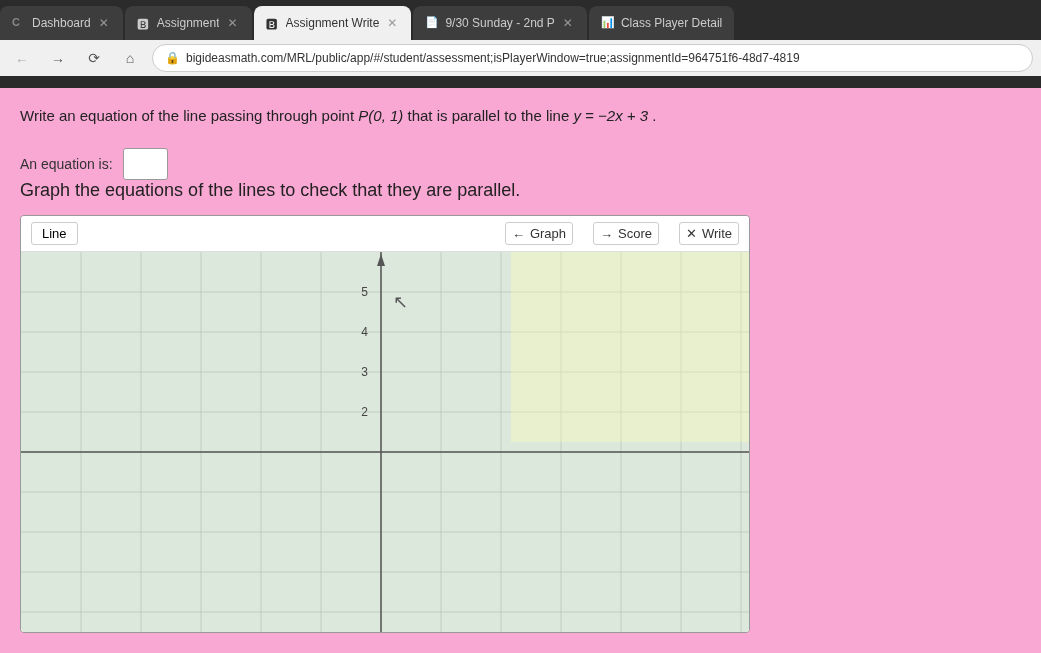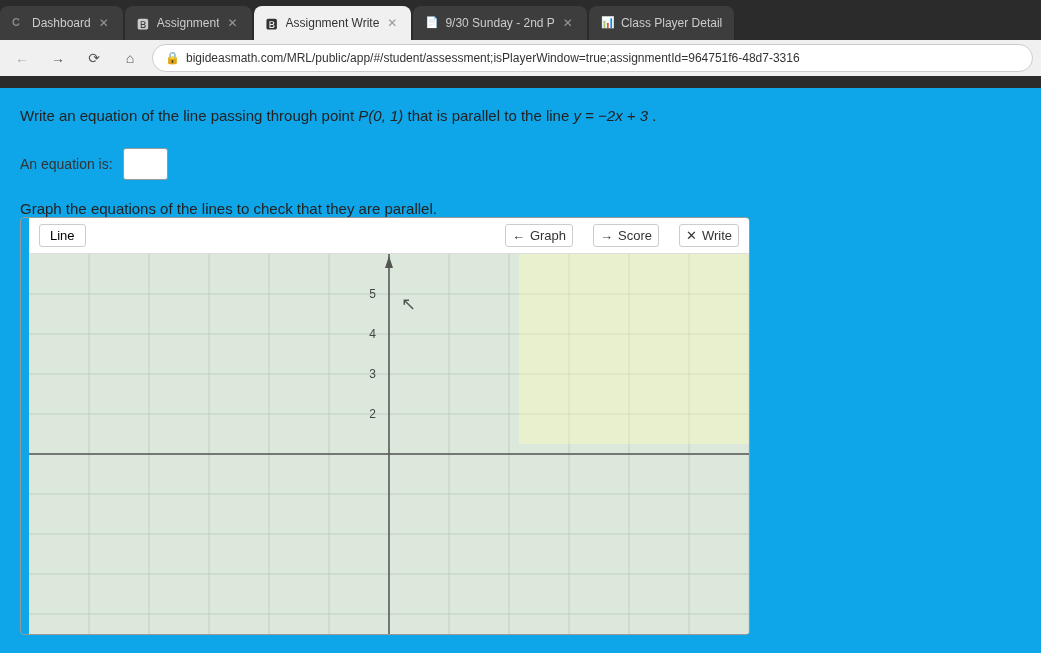--- a/index.html
+++ b/index.html
@@ -118,64 +118,62 @@
     .address-bar .url-text {
       font-size: 12px;
       color: #333;
       white-space: nowrap;
       overflow: hidden;
       text-overflow: ellipsis;
     }
 
     
     .page-content {
-      background: #0ea5e9;
+      background: #f9a8d4;
       height: calc(653px - 88px);
       padding: 16px 20px;
       overflow: hidden;
     }
 
     .question-text {
       font-size: 15px;
       color: #222;
       margin-bottom: 20px;
       line-height: 1.6;
     }
 
     .equation-row {
       display: flex;
       align-items: center;
       gap: 10px;
-      margin-bottom: 20px;
       font-size: 14px;
       color: #333;
     }
 
     .equation-input {
       width: 45px;
       height: 32px;
       border: 1.5px solid #999;
       border-radius: 3px;
       font-size: 14px;
       text-align: center;
     }
 
     .graph-label {
-      font-size: 15px;
+      font-size: 18px;
       color: #222;
-      margin-bottom: 0;
+      margin-bottom: 14px;
     }
 
     
     .graph-container {
       border: 1.5px solid #999;
       border-radius: 4px;
       overflow: hidden;
       width: 730px;
-      padding-left: 8px;
     }
 
     .graph-toolbar {
       display: flex;
       align-items: center;
       padding: 6px 10px;
       border-bottom: 1px solid #ddd;
       background: white;
       gap: 20px;
     }
@@ -258,21 +256,21 @@
   </div>
 
   <div class="address-bar-row">
     <button class="nav-btn disabled">←</button>
     <button class="nav-btn">→</button>
     <button class="nav-btn">⟳</button>
     <button class="nav-btn">⌂</button>
 
     <div class="address-bar">
       <span class="secure-icon">🔒</span>
-      <span class="url-text">bigideasmath.com/MRL/public/app/#/student/assessment;isPlayerWindow=true;assignmentId=964751f6-48d7-3316</span>
+      <span class="url-text">bigideasmath.com/MRL/public/app/#/student/assessment;isPlayerWindow=true;assignmentId=964751f6-48d7-4819</span>
     </div>
   </div>
 </div>
 
 <div class="page-content">
 
   <div class="question-text">
     <span>Write an equation of the line passing through point </span>
     <em><i>P</i>(0, 1)</em>
     <span> that is parallel to the line </span>

